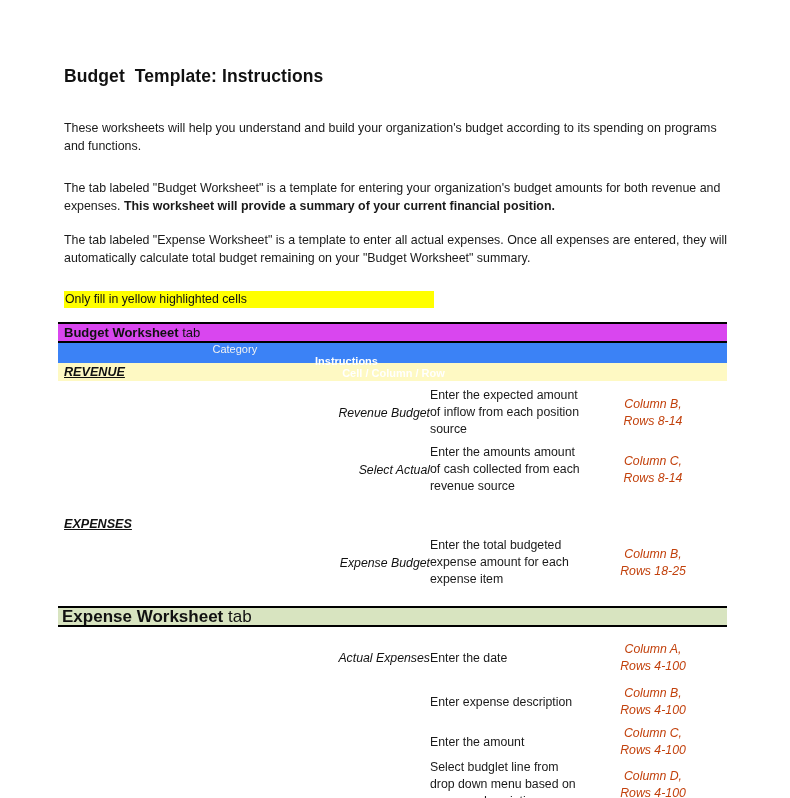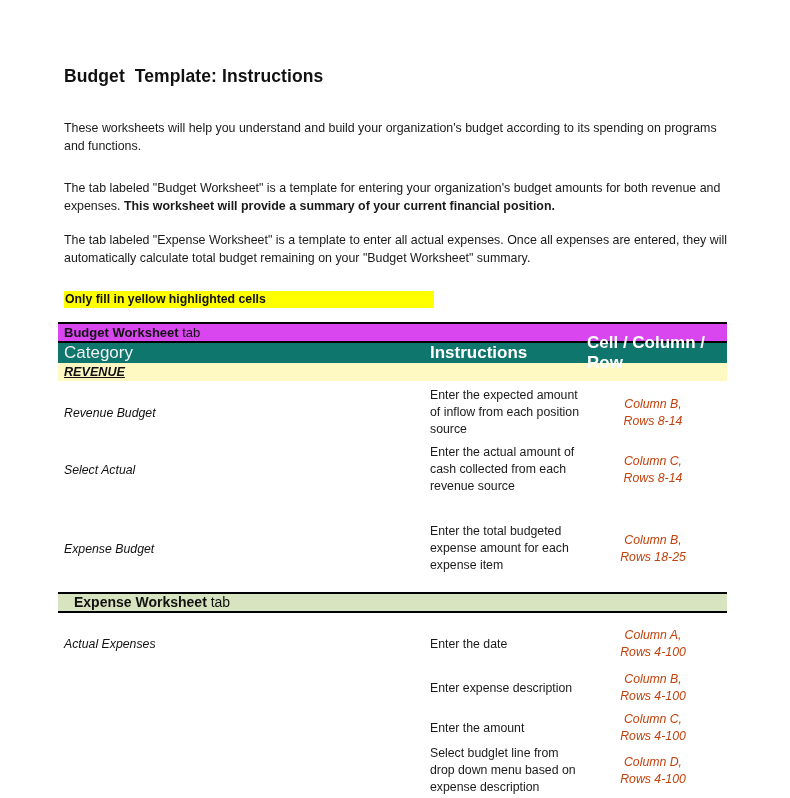--- a/index.html
+++ b/index.html
@@ -51,21 +51,21 @@
 
   
   .highlight-note {
     position: absolute;
     left: 64px;
     top: 291px;
     width: 370px;
     height: 17px;
     background: #ffff00;
     font-size: 12.3px;
-    font-weight: bold;
+    font-weight: normal;
     line-height: 17px;
     color: #111111;
     padding-left: 1px;
     box-sizing: border-box;
   }
 
   
   .table-wrap {
     position: absolute;
     left: 58px;
@@ -82,25 +82,26 @@
     line-height: 17px;
     font-size: 13px;
     color: #111111;
     padding-left: 6px;
     box-sizing: content-box;
   }
   .bar-blue .strong { font-weight: bold; }
 
   
   .col-head {
-    background: #0f766e;
+    background: #3b82f6;
     height: 20px;
     display: flex;
     align-items: center;
-    font-size: 17px;
+    font-size: 11px;
+    flex-direction: column;
   }
   .col-head .c-cat {
     width: 372px;
     padding-left: 6px;
     box-sizing: border-box;
     color: #f2f2f2;
     font-weight: normal;
   }
   .col-head .c-ins {
     width: 155px;
@@ -138,38 +139,39 @@
   }
   .section-label span { text-decoration: underline; }
 
   
   .bar-green {
     background: #d8e4c0;
     border-top: 2px solid #000000;
     border-bottom: 2px solid #000000;
     height: 17px;
     line-height: 17px;
-    font-size: 14px;
-    color: #111111;
-    padding-left: 16px;
+    font-size: 17px;
+    color: #111111;
+    padding-left: 4px;
   }
   .bar-green .strong { font-weight: bold; }
 
   
   .row {
     display: flex;
     align-items: center;
   }
   .cell-cat {
     width: 372px;
     padding-left: 6px;
     box-sizing: border-box;
     font-size: 12.3px;
     font-style: italic;
     color: #111111;
+    text-align: right;
   }
   .cell-ins {
     width: 155px;
     font-size: 12.3px;
     line-height: 17px;
     color: #1a1a1a;
   }
   .cell-ref {
     flex: 1;
     font-size: 12.3px;
@@ -232,29 +234,32 @@
       <div class="cell-ref">
         <div>Column B,</div>
         <div>Rows 8-14</div>
       </div>
     </div>
 
     <div class="spacer-6"></div>
 
     <div class="row">
       <div class="cell-cat">Select Actual</div>
-      <div class="cell-ins">Enter the actual amount of cash collected from each revenue source</div>
+      <div class="cell-ins">Enter the amounts amount of cash collected from each revenue source</div>
       <div class="cell-ref">
         <div>Column C,</div>
         <div>Rows 8-14</div>
       </div>
     </div>
 
     <div class="spacer-22"></div>
 
+    <div class="section-label">
+      <span>EXPENSES</span>
+    </div>
 
     <div class="spacer-6"></div>
 
     <div class="row">
       <div class="cell-cat">Expense Budget</div>
       <div class="cell-ins">Enter the total budgeted expense amount for each expense item</div>
       <div class="cell-ref">
         <div>Column B,</div>
         <div>Rows 18-25</div>
       </div>

